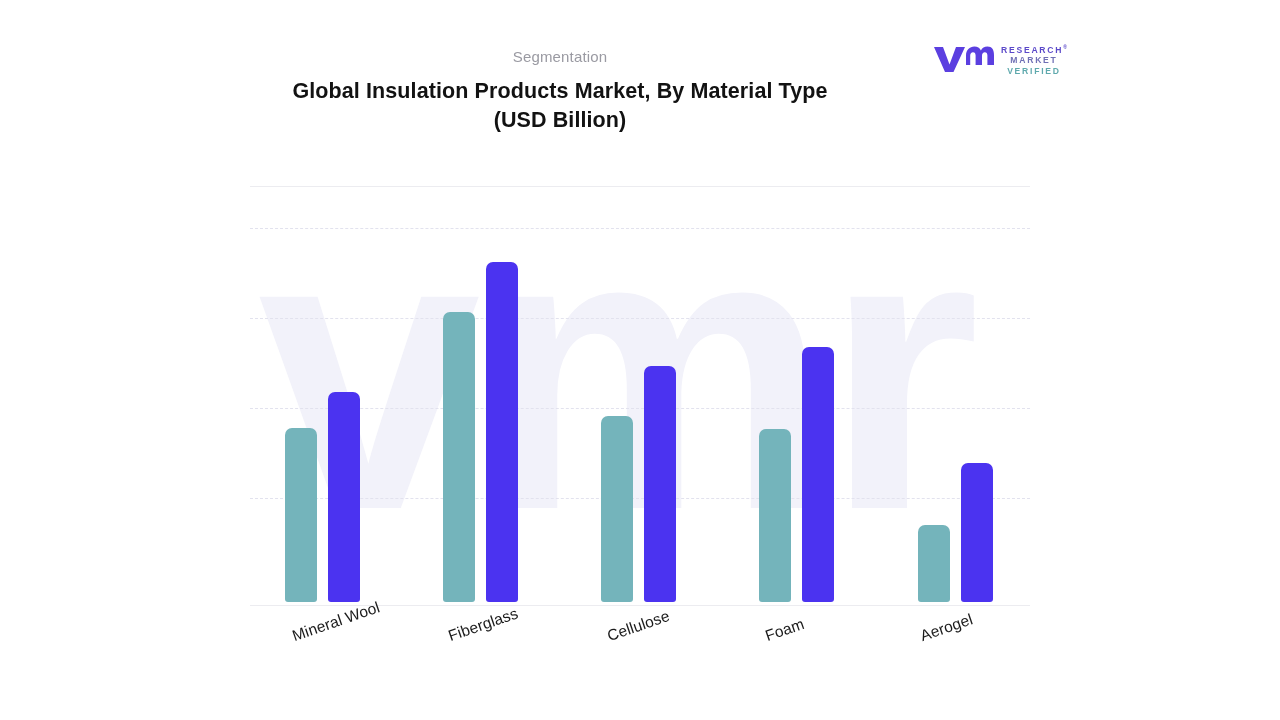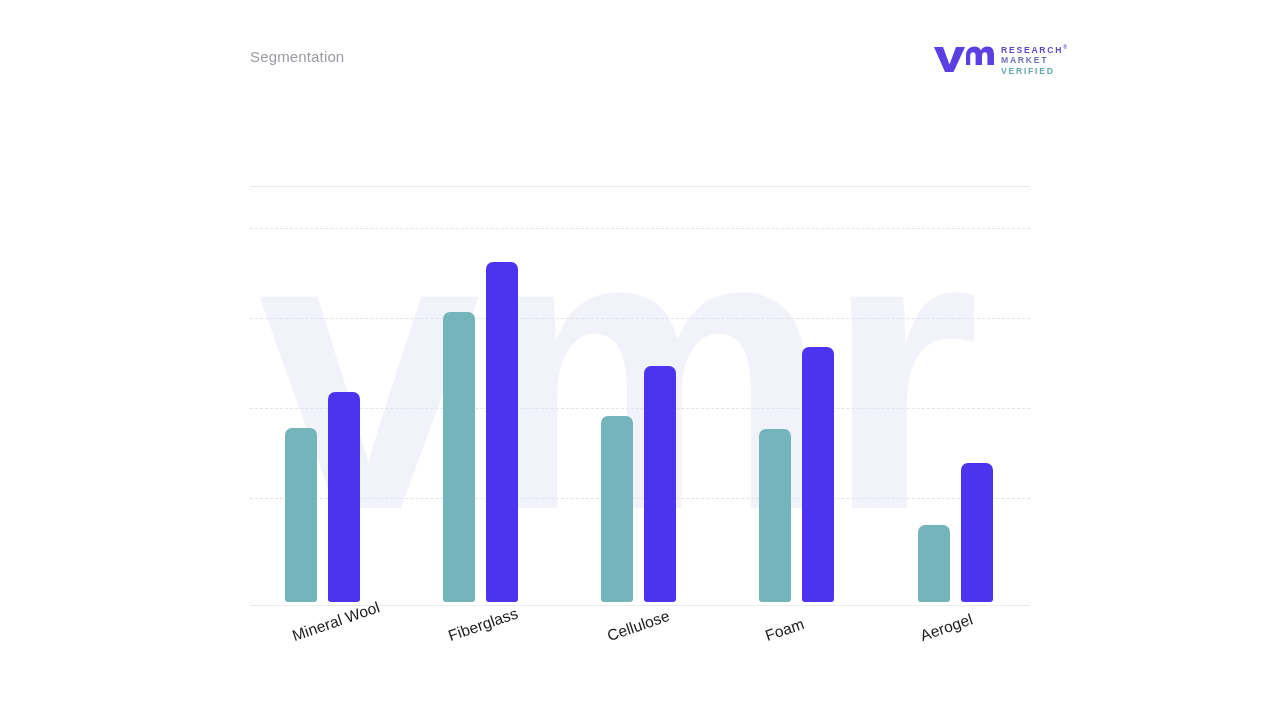--- a/index.html
+++ b/index.html
@@ -11,20 +11,21 @@
     background: #ffffff;
     font-family: "Liberation Sans", sans-serif;
     overflow: hidden;
   }
 
   #slide {
     position: relative;
     width: 1196px;
     height: 720px;
     background: #ffffff;
+    text-align: center;
   }
 
   
   .header-block {
     position: absolute;
     left: 250px;
     top: 48px;
     width: 620px;
   }
 
@@ -182,20 +183,22 @@
     letter-spacing: .1px;
   }
 </style>
 </head>
 <body>
 
 <div id="slide">
 
   <div class="header-block">
     <div class="segmentation-label">Segmentation</div>
+    <div class="chart-title">Global Insulation Products Market, By Material Type
+(USD Billion)</div>
   </div>
 
   <div class="logo-wrap">
     <span class="logo-mark">
       <svg viewBox="0 0 62 30" width="62" height="30" aria-hidden="true">
         <path d="M2 3 L11 3 L17.5 20.5 L24 3 L33 3 L21.5 28 L13 28 Z" fill="#5b3fe0"></path>
         <path d="M34 11.5 C34 6.2 37.6 2.6 42.4 2.6 C45.6 2.6 47.8 4.1 48.9 6.4 C50.1 4.0 52.4 2.6 55.4 2.6 C60.1 2.6 62 6.0 62 11.0 L62 21 L55.4 21 L55.4 11.6 C55.4 9.4 54.5 8.2 52.8 8.2 C51.1 8.2 50.0 9.5 50.0 11.8 L50.0 21 L43.6 21 L43.6 11.6 C43.6 9.4 42.7 8.2 41.0 8.2 C39.3 8.2 38.2 9.5 38.2 11.8 L38.2 21 L34 21 Z" fill="#5b3fe0"></path>
       </svg>
     </span>
     <span class="logo-text">

